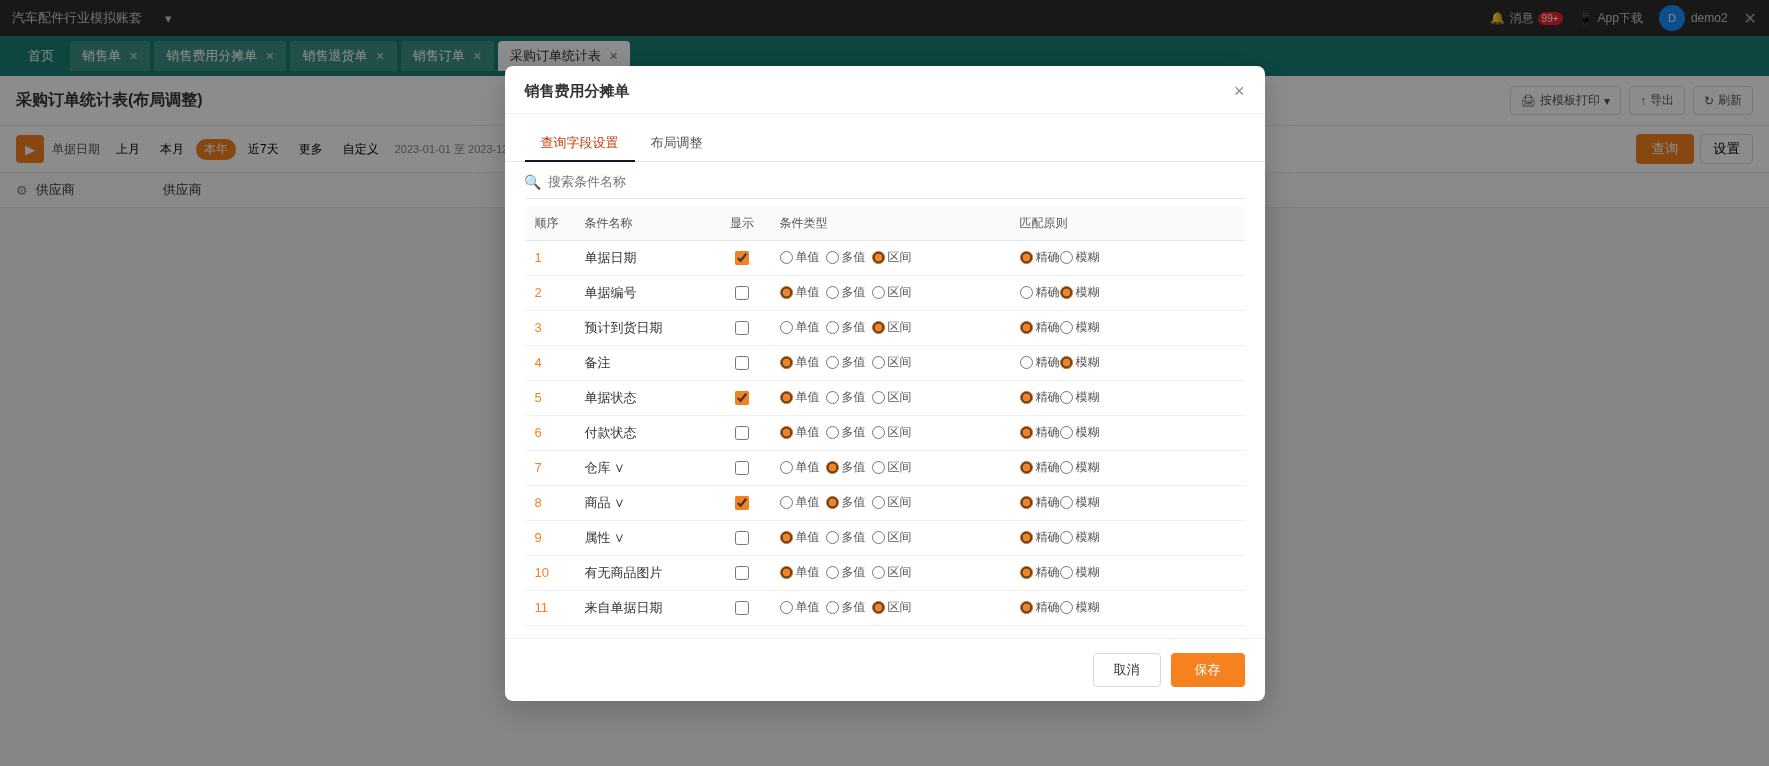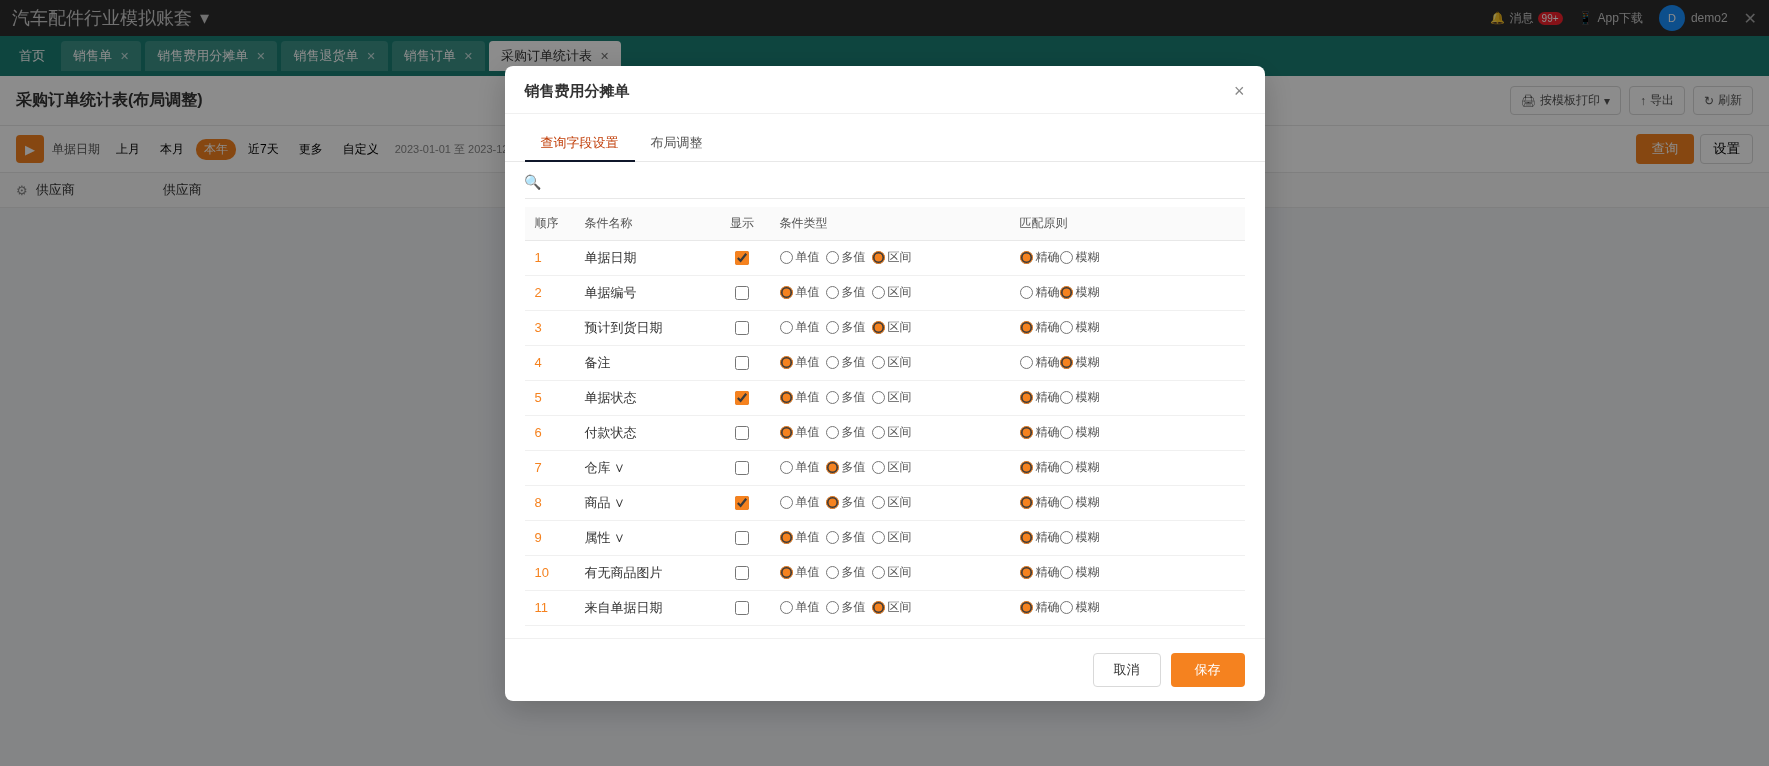--- a/index.html
+++ b/index.html
@@ -8,35 +8,35 @@
     
     .top-bar {
       background: #2d2d2d;
       height: 36px;
       display: flex;
       align-items: center;
       justify-content: space-between;
       padding: 0 12px;
       color: #ccc;
     }
-    .top-bar-left { display: flex; align-items: center; gap: 8px; font-size: 18px; }
+    .top-bar-left { display: flex; align-items: center; gap: 23px; font-size: 13px; }
     .top-bar-right { display: flex; align-items: center; gap: 16px; font-size: 12px; }
     .notification-btn { display: flex; align-items: center; gap: 4px; cursor: pointer; position: relative; }
     .badge { background: #f5222d; color: white; border-radius: 8px; font-size: 10px; padding: 1px 4px; }
     .app-download { display: flex; align-items: center; gap: 4px; cursor: pointer; }
     .user-info { display: flex; align-items: center; gap: 6px; cursor: pointer; }
     .avatar { width: 26px; height: 26px; border-radius: 50%; background: #1890ff; display: flex; align-items: center; justify-content: center; color: white; font-size: 11px; }
 
     
     .tab-bar {
       background: #1a7f74;
       height: 40px;
       display: flex;
       align-items: center;
-      padding: 0 7px;
+      padding: 0 16px;
       gap: 4px;
       overflow: hidden;
     }
     .tab-item {
       background: rgba(255,255,255,0.15);
       color: white;
       padding: 6px 12px;
       border-radius: 4px 4px 0 0;
       cursor: pointer;
       font-size: 13px;
@@ -335,20 +335,21 @@
       </div>
       <div class="dialog-tab">
         <span>布局调整</span>
       </div>
     </div>
 
     <div class="dialog-body">
 
       <div class="search-bar">
         <span class="search-icon">🔍</span>
+        <input type="text" class="search-input" placeholder="搜索条件名称" style="">
       </div>
 
       <div class="settings-table">
         <table>
           <thead>
             <tr>
               <th style="width:50px;">顺序</th>
               <th style="width:140px;">条件名称</th>
               <th style="width:55px; text-align:center;">显示</th>
               <th style="width:240px;">条件类型</th>

